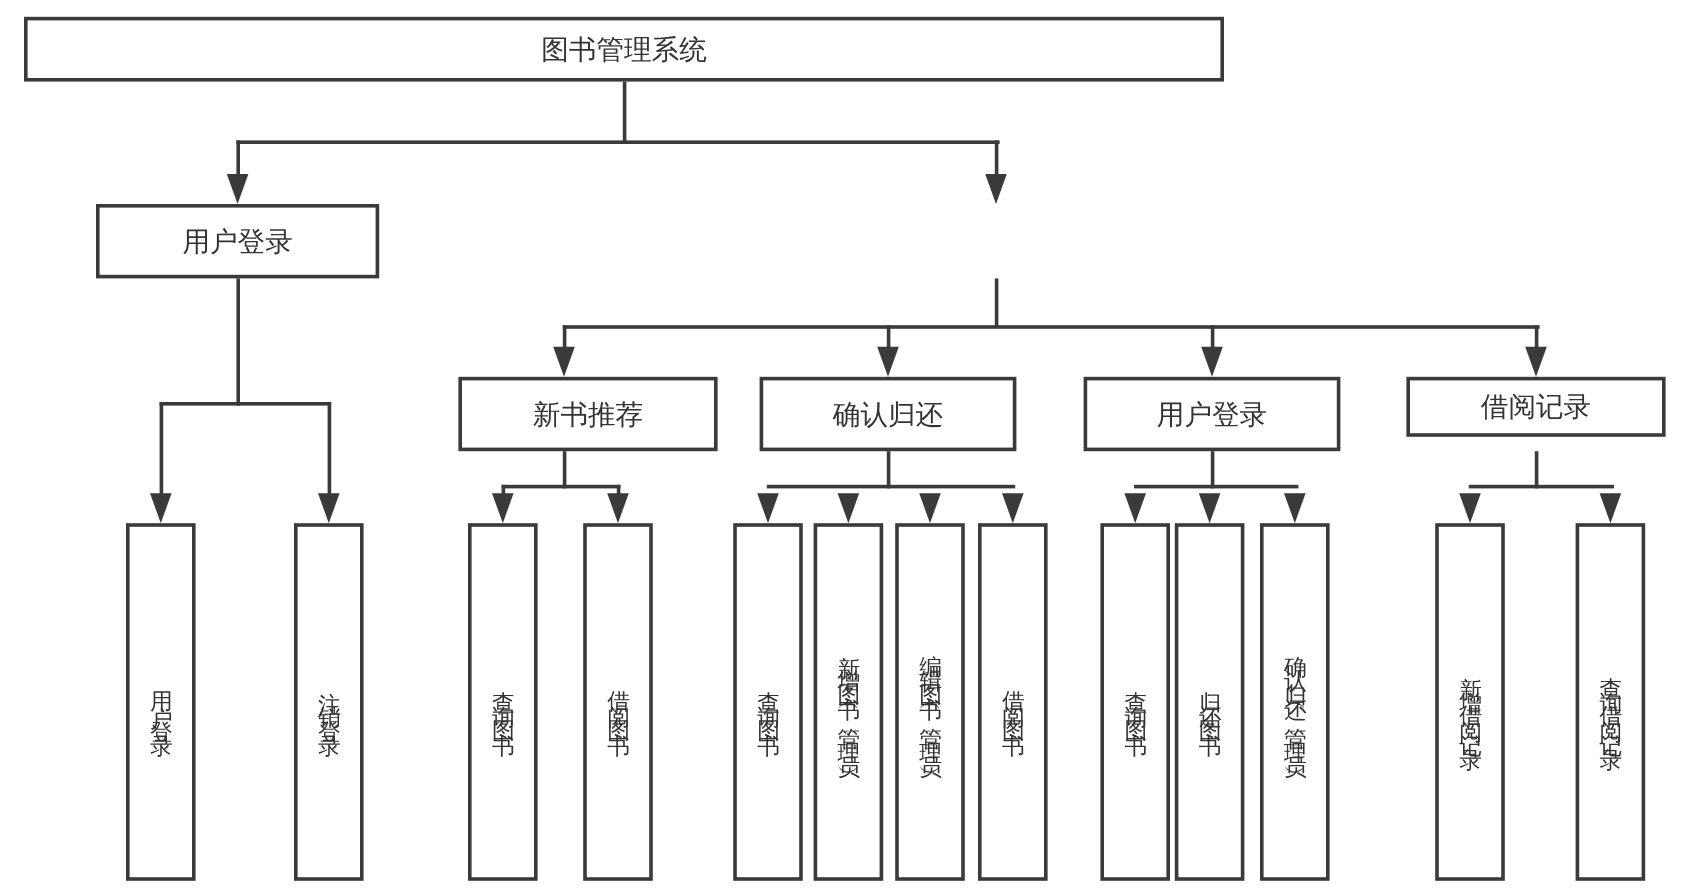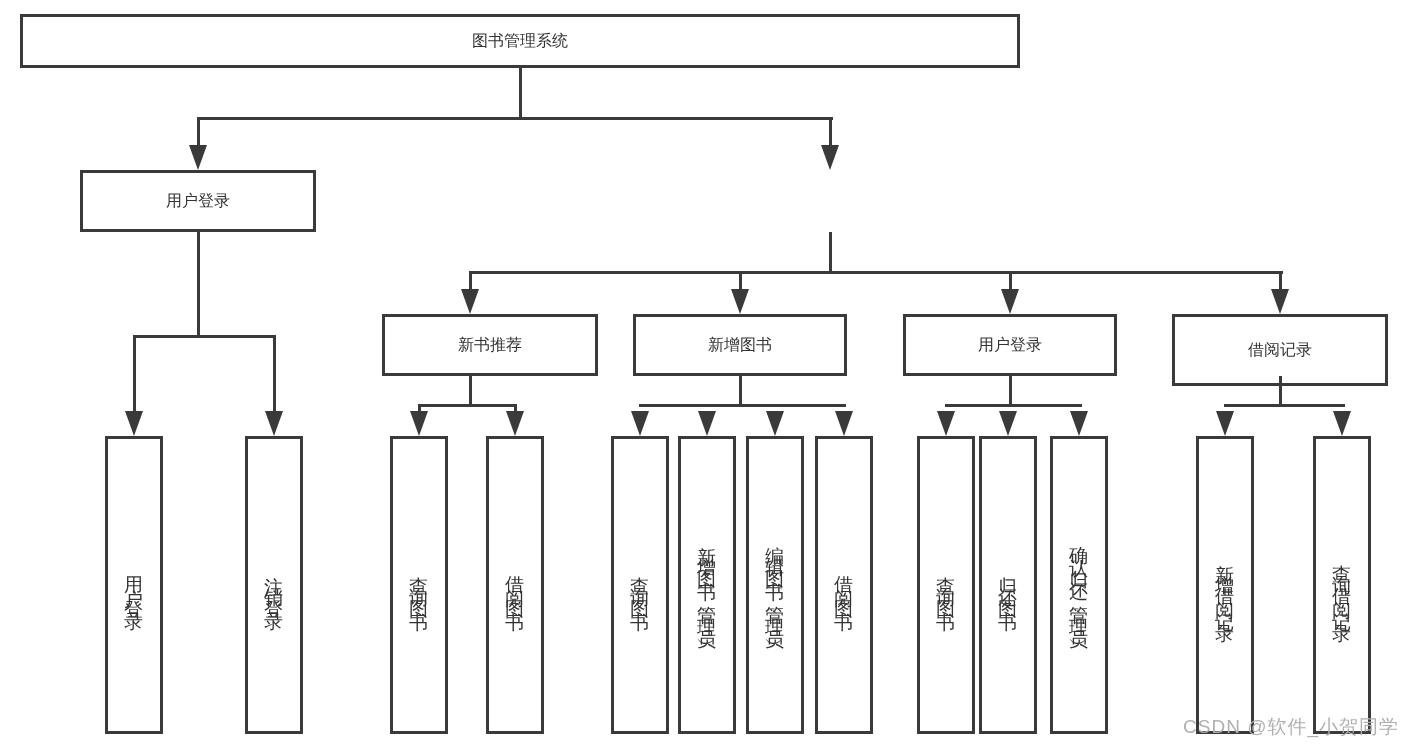--- a/index.html
+++ b/index.html
@@ -10,21 +10,21 @@
     font-family:"Liberation Sans","DejaVu Sans",sans-serif;
     color:#333333;
     overflow:hidden;
   }
   .box{
     position:absolute;
     box-sizing:border-box;
     border:3px solid #3a3a3a;
     background:#ffffff;
     display:flex;align-items:center;justify-content:center;
-    font-size:16px;
+    font-size:23px;
     color:#333333;
     white-space:nowrap;
   }
   .leaf{font-size:19px;}
   .vtext{
     writing-mode:vertical-rl;
     text-orientation:mixed;
     letter-spacing:12px;
     line-height:1;
     white-space:nowrap;
@@ -57,28 +57,28 @@
   <div class="box" style="left:80px;top:170px;width:236px;height:62px;">
     <span>用户登录</span>
   </div>
 
 
   <div class="box" style="left:382px;top:314px;width:216px;height:62px;">
     <span>新书推荐</span>
   </div>
 
   <div class="box" style="left:633px;top:314px;width:214px;height:62px;">
-    <span>新增图书</span>
+    <span>确认归还</span>
   </div>
 
   <div class="box" style="left:903px;top:314px;width:214px;height:62px;">
     <span>用户登录</span>
   </div>
 
-  <div class="box" style="left:1172px;top:314px;width:216px;height:72px;">
+  <div class="box" style="left:1172px;top:314px;width:216px;height:50px;">
     <span>借阅记录</span>
   </div>
 
   <div class="box leaf" style="left:105px;top:436px;width:58px;height:298px;">
     <span class="vtext">用户登录</span>
   </div>
   <div class="box leaf" style="left:245px;top:436px;width:58px;height:298px;">
     <span class="vtext">注销登录</span>
   </div>
 
@@ -162,15 +162,14 @@
   <div class="hline" style="left:944.5px;top:404px;width:137px;height:3px;"></div>
   <div class="arrow" style="left:937px;top:411px;"></div>
   <div class="arrow" style="left:999px;top:411px;"></div>
   <div class="arrow" style="left:1070px;top:411px;"></div>
 
   <div class="vline" style="left:1278.5px;top:376px;width:3px;height:31px;"></div>
   <div class="hline" style="left:1223.5px;top:404px;width:121px;height:3px;"></div>
   <div class="arrow" style="left:1216px;top:411px;"></div>
   <div class="arrow" style="left:1333px;top:411px;"></div>
 
-  <div class="watermark">CSDN @软件_小贺同学</div>
 
 </div>
 
 </body></html>

